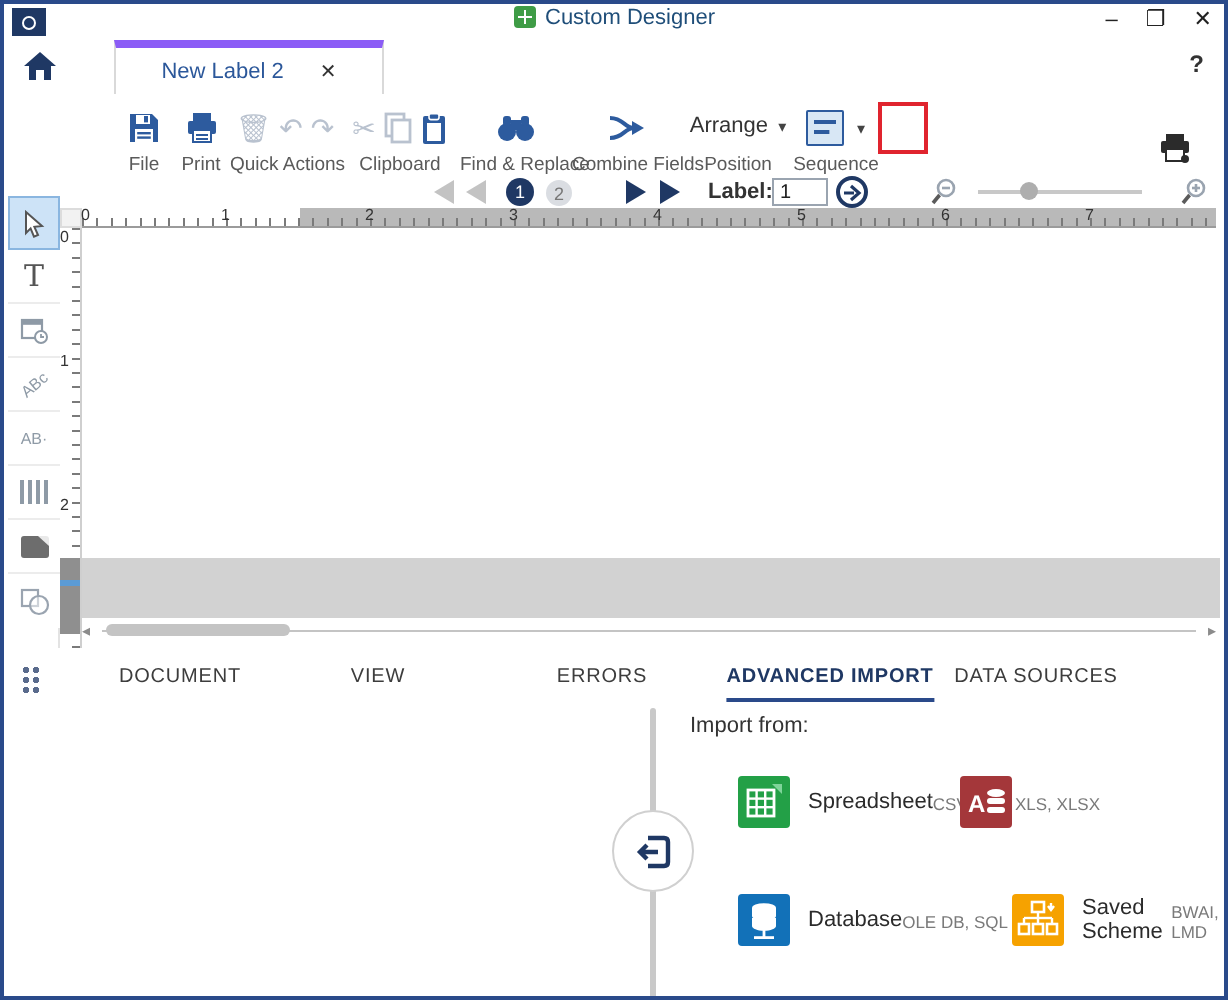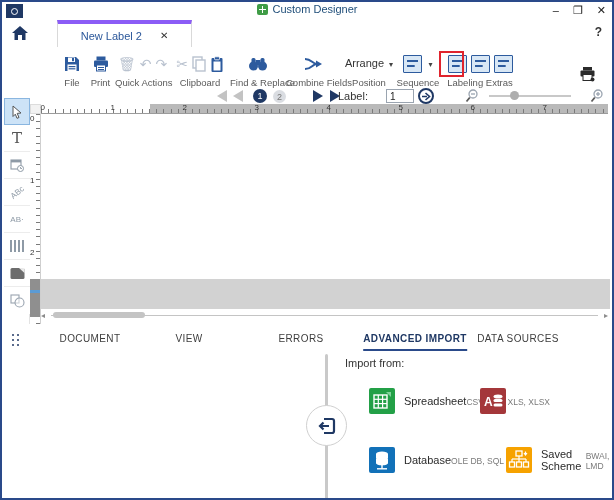--- a/index.html
+++ b/index.html
@@ -220,49 +220,41 @@
     <div class="vsep" style="left:393px;"></div>
 
     <div class="rgroup" style="left:394px;width:44px;">
       <div class="icons">
         <div class="sqicon"></div>
         <span class="caret">▾</span>
       </div>
       <div class="glabel">Sequence</div>
     </div>
 
-    <div class="rgroup" style="left:438px;width:80px;">
-      <div class="icons">
-        <div class="sqicon"></div>
-        <div class="sqicon"></div>
-        <div class="sqicon"></div>
-      </div>
-      <div class="glabel">Labeling Extras</div>
-    </div>
     <div class="redbox"></div>
     <div class="vsep" style="left:522px;"></div>
 
     <div class="printer-right">
       <svg width="17" height="16" viewBox="0 0 17 16">
         <rect x="4" y="1" width="9" height="3.5" fill="#2b2b2b"></rect>
         <rect x="1.5" y="4.5" width="14" height="6" rx="1" fill="#2b2b2b"></rect>
         <rect x="4" y="8.5" width="9" height="6" fill="#fff" stroke="#2b2b2b"></rect>
         <circle cx="13.5" cy="13.5" r="2" fill="#2b2b2b"></circle>
       </svg>
     </div>
   </div>
 
   <div class="navbar">
     <span class="tri tri-l" style="position:absolute;left:215px;top:2px;"></span>
     <span class="tri tri-l" style="position:absolute;left:231px;top:2px;"></span>
     <div class="pagedot active" style="left:251px;">1</div>
     <div class="pagedot idle" style="left:271px;">2</div>
     <span class="tri tri-r" style="position:absolute;left:311px;top:2px;"></span>
     <span class="tri tri-r" style="position:absolute;left:328px;top:2px;"></span>
-    <span class="navlabel" style="left:336px;">Label:</span>
+    <span class="navlabel" style="left:352px;font-weight:bold;">Label:</span>
     <input class="navinput" style="left: 384px;" value="1">
     <div class="gobtn" style="left:416px;">
       <svg width="9" height="9" viewBox="0 0 9 9">
         <path d="M0 4.5 H5 M3.5 1 L7.5 4.5 L3.5 8" stroke="#1f3864" stroke-width="1.6" fill="none"></path>
       </svg>
     </div>
     <svg style="position:absolute;left:463px;top:1px;" width="14" height="14" viewBox="0 0 14 14">
       <circle cx="8" cy="5" r="4" fill="none" stroke="#9aa4b0" stroke-width="1.3"></circle>
       <line x1="6" y1="5" x2="10" y2="5" stroke="#9aa4b0" stroke-width="1.3"></line>
       <line x1="4.8" y1="8.5" x2="1.5" y2="12.5" stroke="#5a5a5a" stroke-width="1.8"></line>

